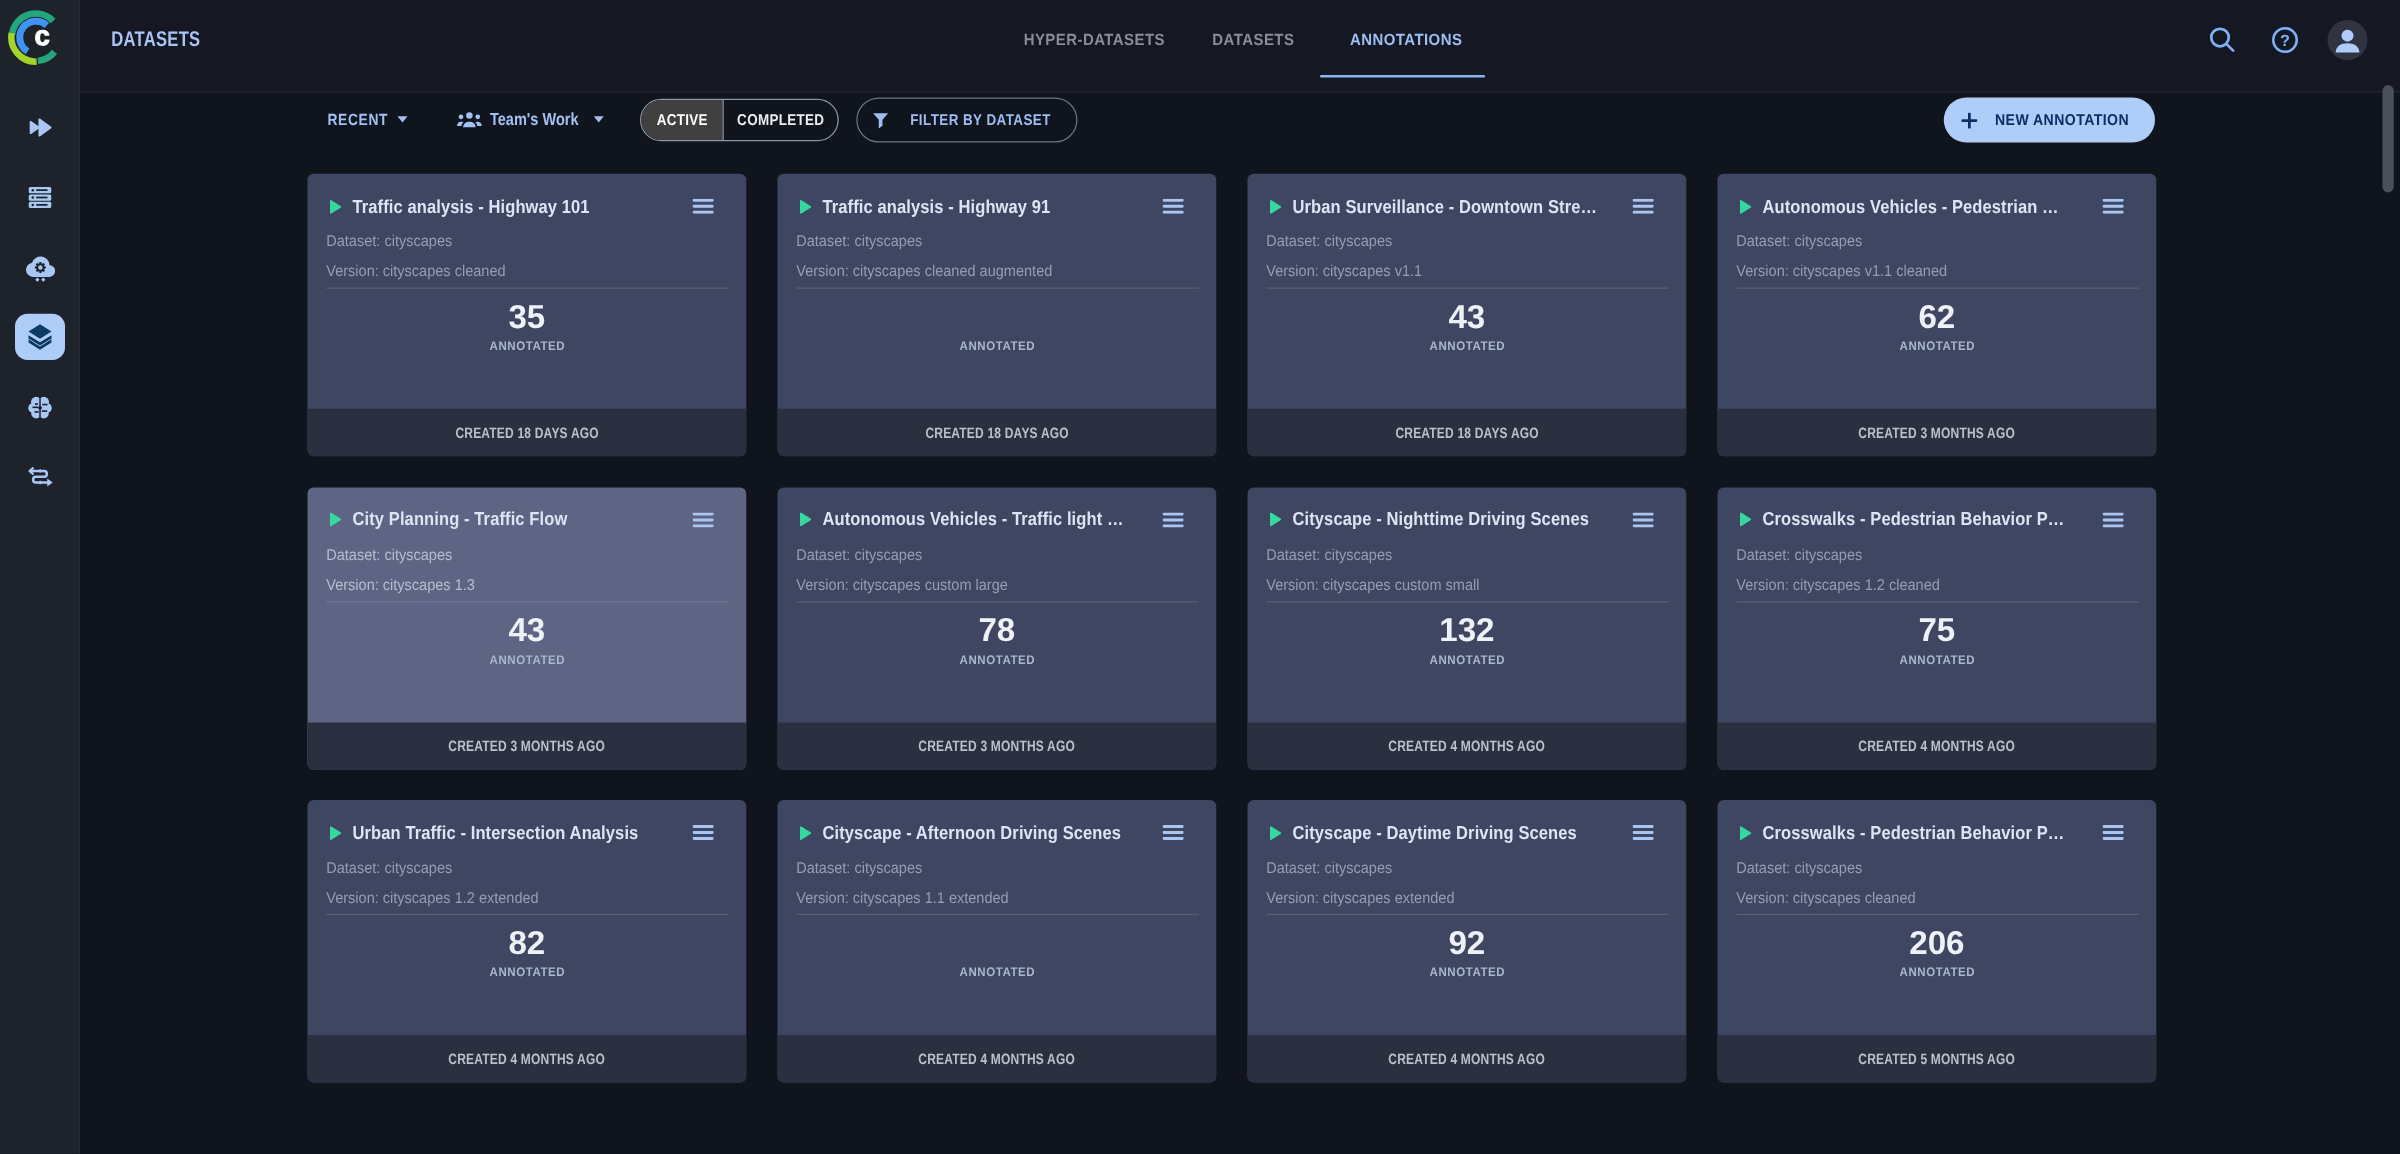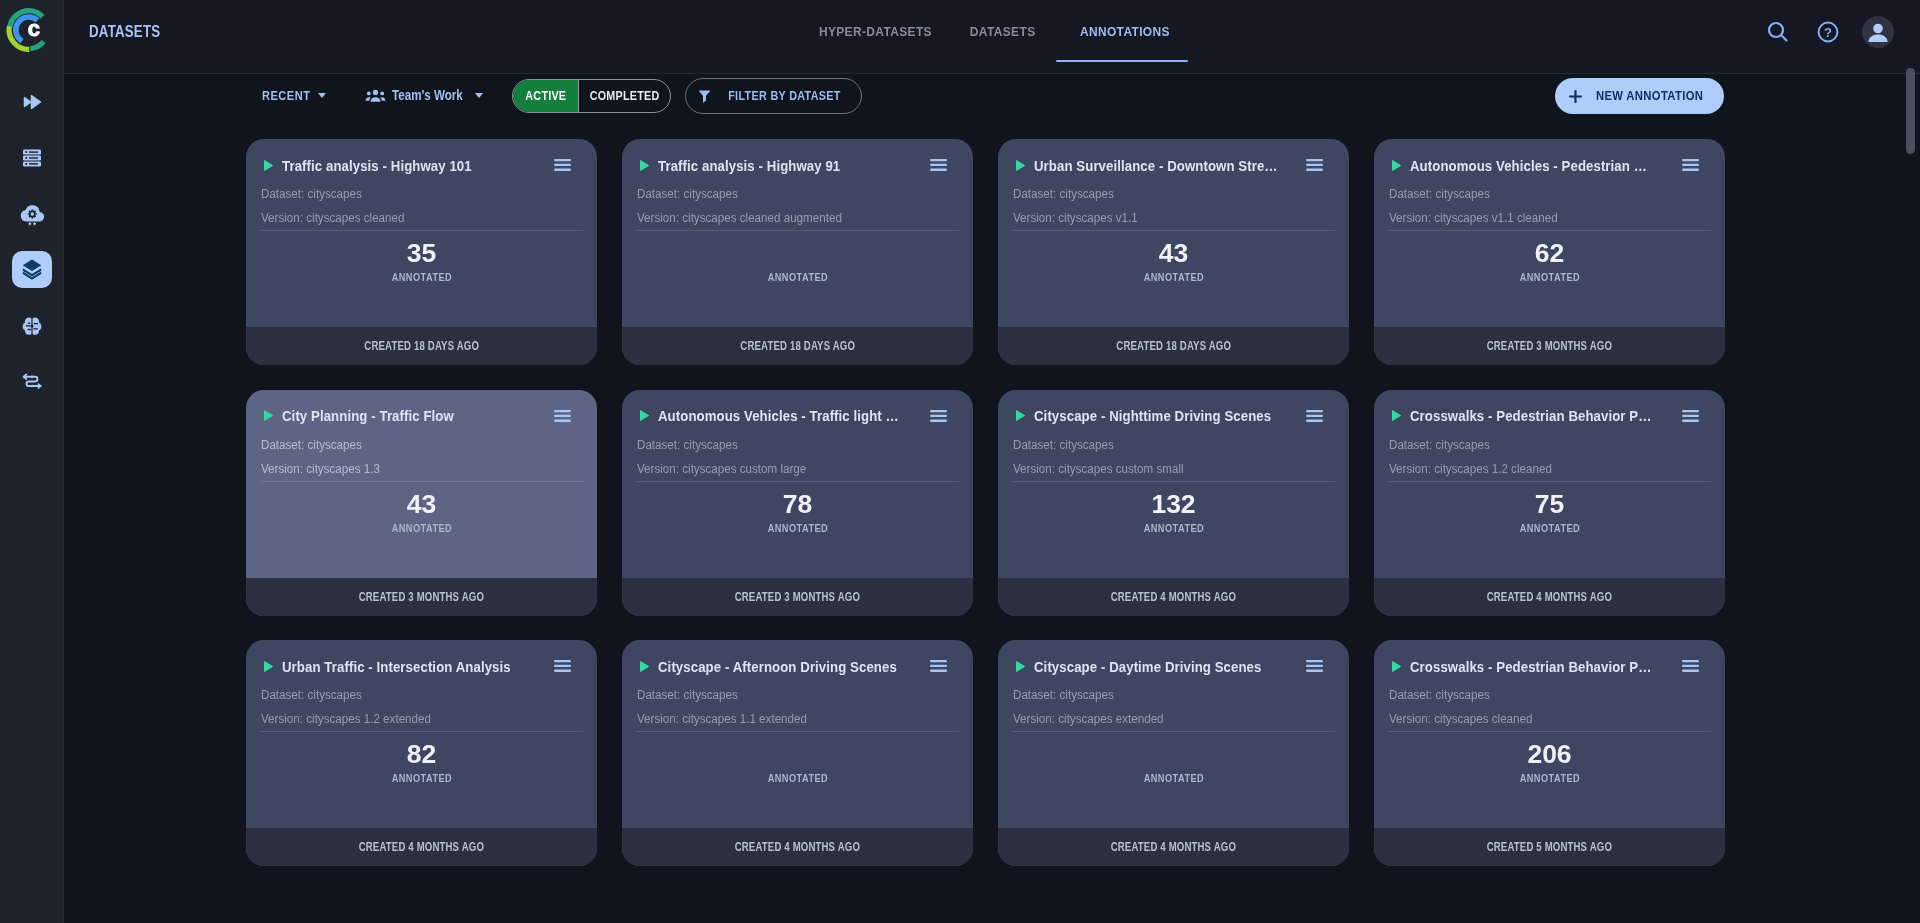--- a/index.html
+++ b/index.html
@@ -16,36 +16,36 @@
 .tab { position:absolute; top:0; height:62px; line-height:63px; font-size:13px; font-weight:bold; letter-spacing:0.4px; color:#878d99; transform:scaleX(.92); }
 .tab.act { color:#9cbef2; }
 #underline { position:absolute; left:992px; top:59.5px; width:132px; height:2.5px; background:#8cb4f0; border-radius:1px; }
 
 
 .fr { position:absolute; z-index:2; }
 #recent { left:262px; top:88px; font-size:13px; font-weight:bold; letter-spacing:0.6px; color:#a3c0f3; transform:scaleX(.85); transform-origin:left; }
 .caret { position:absolute; width:0; height:0; border-left:4.5px solid transparent; border-right:4.5px solid transparent; border-top:5.5px solid #a3c0f3; }
 #teamtxt { left:392px; top:87px; font-size:14px; font-weight:bold; color:#a3c0f3; transform:scaleX(.83); transform-origin:left; }
 #seg { left:512px; top:79px; width:159px; height:34px; border:1px solid #8b93a3; border-radius:17px; overflow:hidden; display:flex; }
-#seg .s1 { width:65px; background:#15803d; color:#fff; font-size:12.5px; font-weight:bold; text-align:center; line-height:33px; letter-spacing:0.3px; }
+#seg .s1 { width:65px; background:#404040; color:#fff; font-size:12.5px; font-weight:bold; text-align:center; line-height:33px; letter-spacing:0.3px; }
 #seg .s2 { flex:1; color:#e9edf4; font-size:12.5px; font-weight:bold; text-align:center; line-height:33px; letter-spacing:0.3px; border-left:1px solid #8b93a3; }
 #seg .s2 span, #seg .s1 span { display:inline-block; transform:scaleX(.86); }
 #fbd { left:685px; top:78px; width:177px; height:36px; border:1px solid #6c7383; border-radius:18px; color:#9dbdf3; font-size:12.5px; font-weight:bold; letter-spacing:0.4px; display:flex; align-items:center; justify-content:center; gap:8px; }
 #newann { left:1555px; top:78px; width:169px; height:36px; border-radius:18px; background:#aecdf9; color:#0c2f66; font-size:12.5px; font-weight:bold; letter-spacing:0.4px; display:flex; align-items:center; justify-content:center; gap:8px; }
 
 
 .tico { position:absolute; top:16px; width:32px; height:32px; }
 #avatar-wrap { position:absolute; left:1798px; top:16px; width:32px; height:32px; border-radius:50%; background:#2f3440; }
 
 
 #scrollb { position:absolute; left:1906px; top:68px; width:9px; height:86px; border-radius:4.5px; background:#4a505c; }
 
 
 #grid { position:absolute; left:246px; top:139px; width:1479px; display:grid; grid-template-columns:repeat(4,351px); column-gap:25px; row-gap:24.5px; }
-.card { position:relative; height:226px; border-radius:18px; background:#3f4661; overflow:hidden; }
+.card { position:relative; height:226px; border-radius:5px; background:#3f4661; overflow:hidden; }
 .card.hov { background:#5d6484; }
 .ct { position:absolute; left:18px; top:15px; right:18px; height:22px; display:flex; align-items:center; }
 .play { margin-right:9px; flex:none; }
 .ttl { font-size:15px; font-weight:bold; color:#dce5f4; white-space:nowrap; transform:scaleX(.88); transform-origin:left; letter-spacing:0.1px; }
 .ham { position:absolute; right:8px; top:5px; }
 .meta { position:absolute; left:15px; right:15px; height:14px; }
 .meta span { display:inline-block; font-size:12.5px; color:#959eb1; white-space:nowrap; transform:scaleX(.93); transform-origin:left; }
 .card.hov .meta span { color:#b7bdcf; }
 .m1 { top:45px; }
 .m2 { top:69px; }
@@ -376,20 +376,21 @@
         <span class="ttl">Cityscape - Daytime Driving Scenes</span>
   <svg class="ham" width="17" height="12" viewBox="0 0 17 12">
           <rect x="0" y="0" width="17" height="2.3" rx="1.1" fill="#a9c6f2"></rect>
           <rect x="0" y="4.8" width="17" height="2.3" rx="1.1" fill="#a9c6f2"></rect>
           <rect x="0" y="9.6" width="17" height="2.3" rx="1.1" fill="#a9c6f2"></rect>
         </svg>
       </div>
   <div class="meta m1"><span>Dataset: cityscapes</span></div>
   <div class="meta m2"><span>Version: cityscapes extended</span></div>
   <div class="div"></div>
+  <div class="num">92</div>
   <div class="ann"><span>ANNOTATED</span></div>
   <div class="foot"><span>CREATED 4 MONTHS AGO</span></div>
 </div>
 <div class="card">
   <div class="ct">
         <svg class="play" width="9" height="11" viewBox="0 0 9 11">
           <polygon points="0.5,0.5 8.5,5.5 0.5,10.5" fill="#35d9a0" stroke="#35d9a0" stroke-width="1" stroke-linejoin="round"></polygon>
         </svg>
         <span class="ttl">Crosswalks - Pedestrian Behavior P…</span>
   <svg class="ham" width="17" height="12" viewBox="0 0 17 12">

